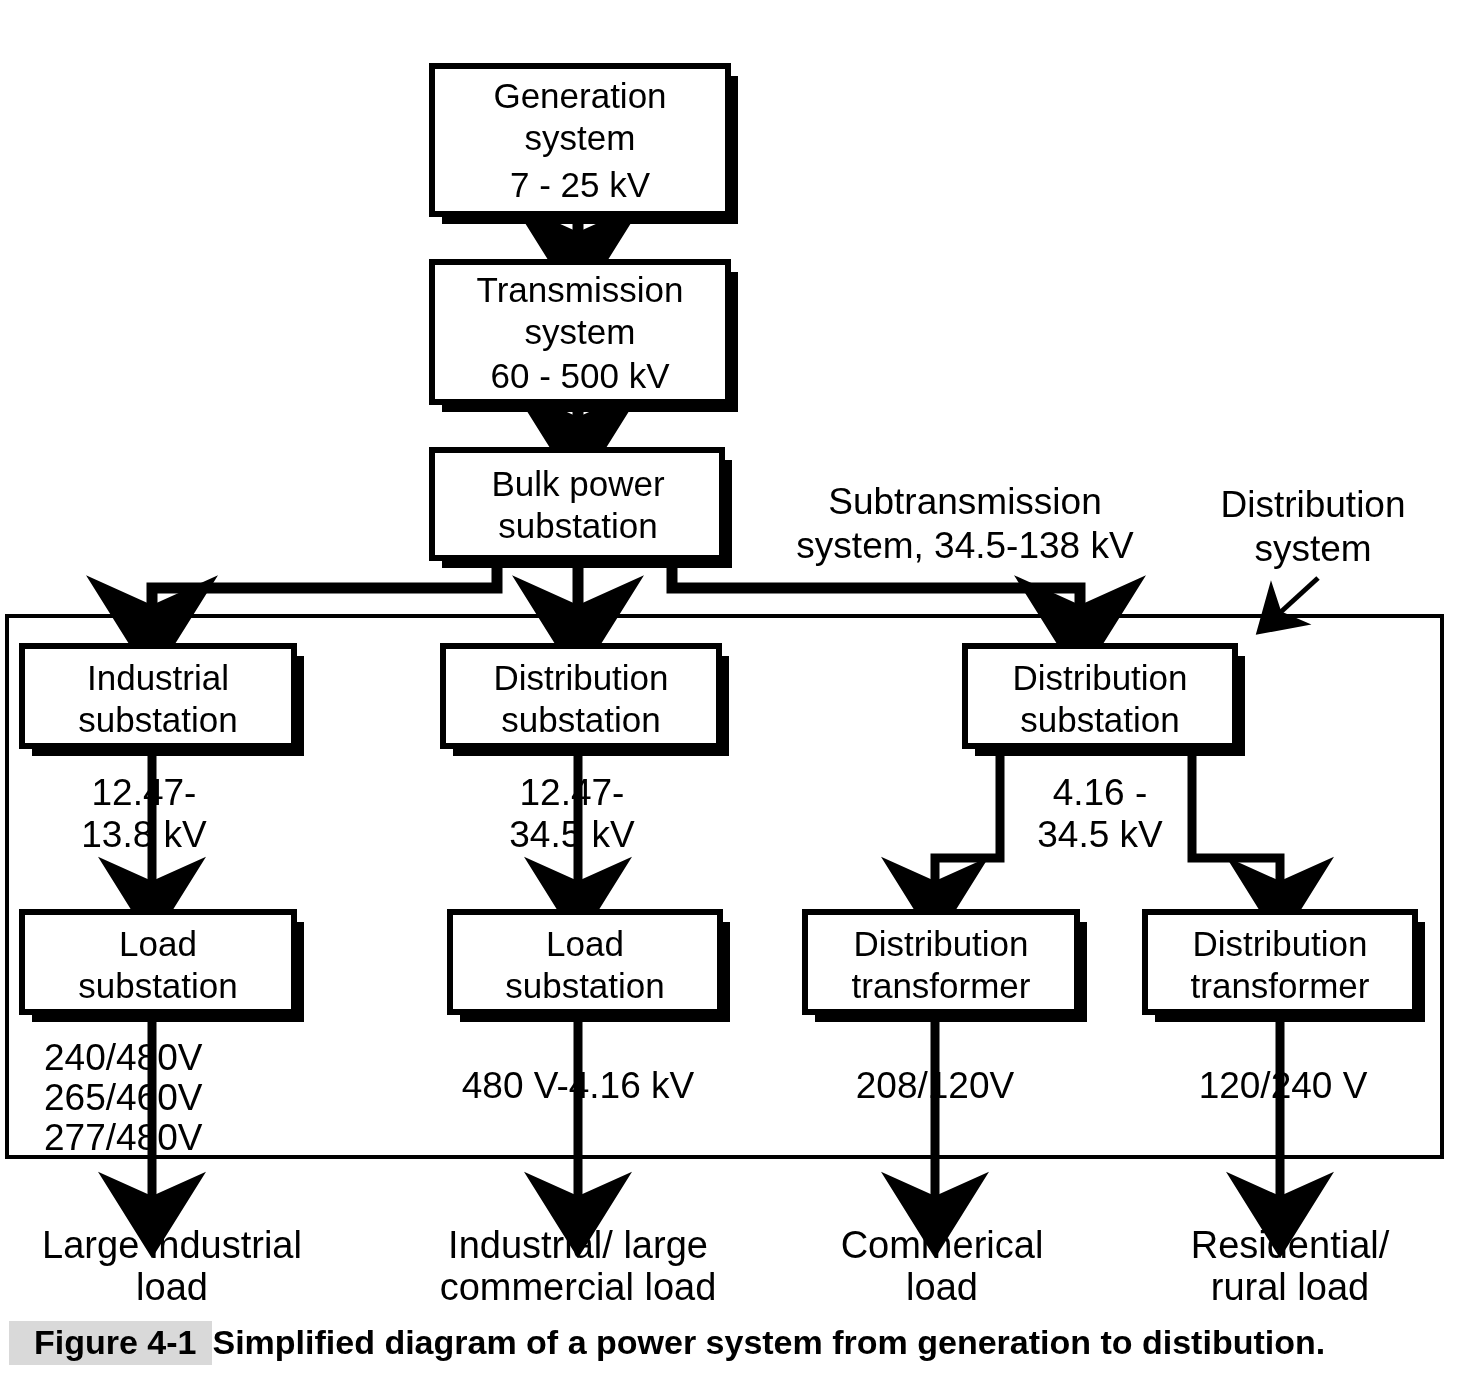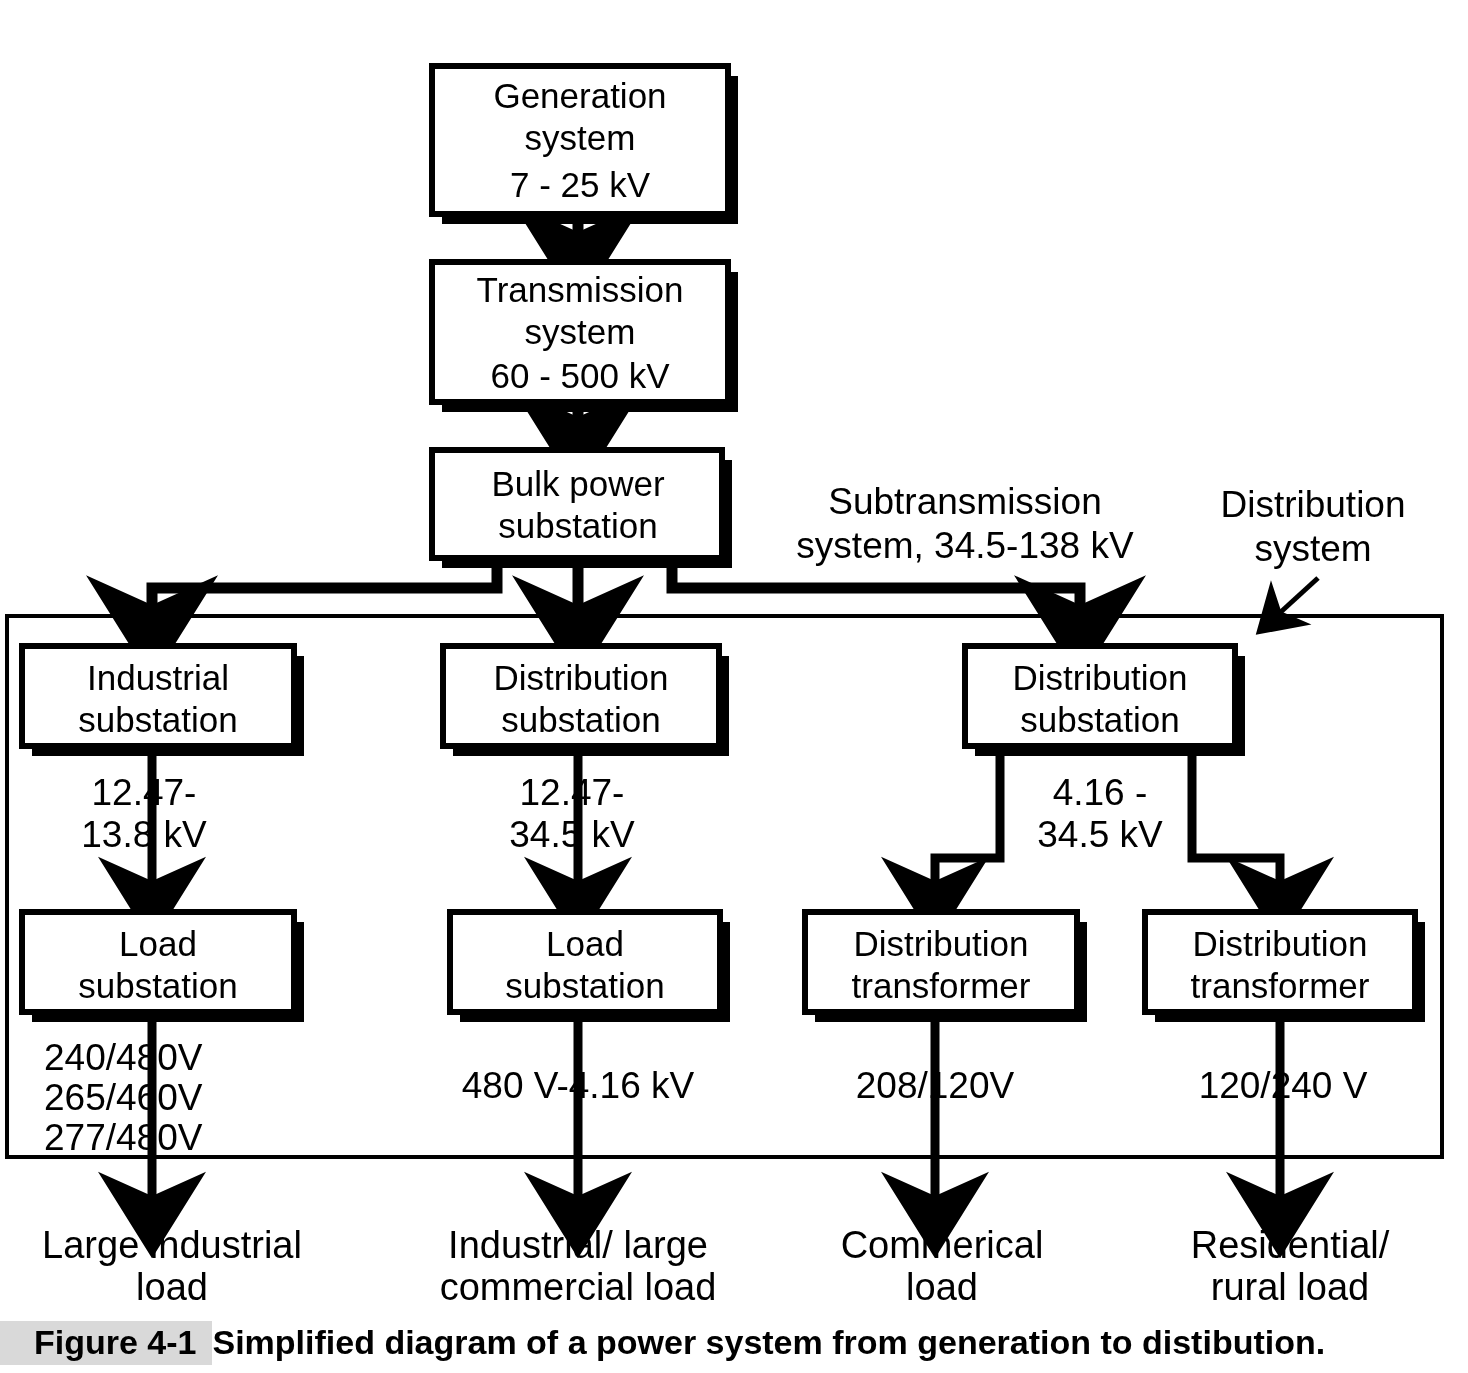--- a/index.html
+++ b/index.html
@@ -86,22 +86,22 @@
     height: 61px;
     display: flex;
     align-items: center;
   }
   .caption-figure-num {
     display: inline-block;
     background: #d9d9d9;
     font-family: "Liberation Sans", sans-serif;
     font-weight: bold;
     font-size: 34px;
-    padding: 4px 16px 6px 34px;
-    margin-left: 0;
+    padding: 4px 16px 6px 25px;
+    margin-left: 9px;
     line-height: 1.0;
     white-space: nowrap;
   }
   .caption-text {
     font-family: "Liberation Sans", sans-serif;
     font-weight: bold;
     font-size: 34px;
     margin-left: 0;
     white-space: nowrap;
   }

